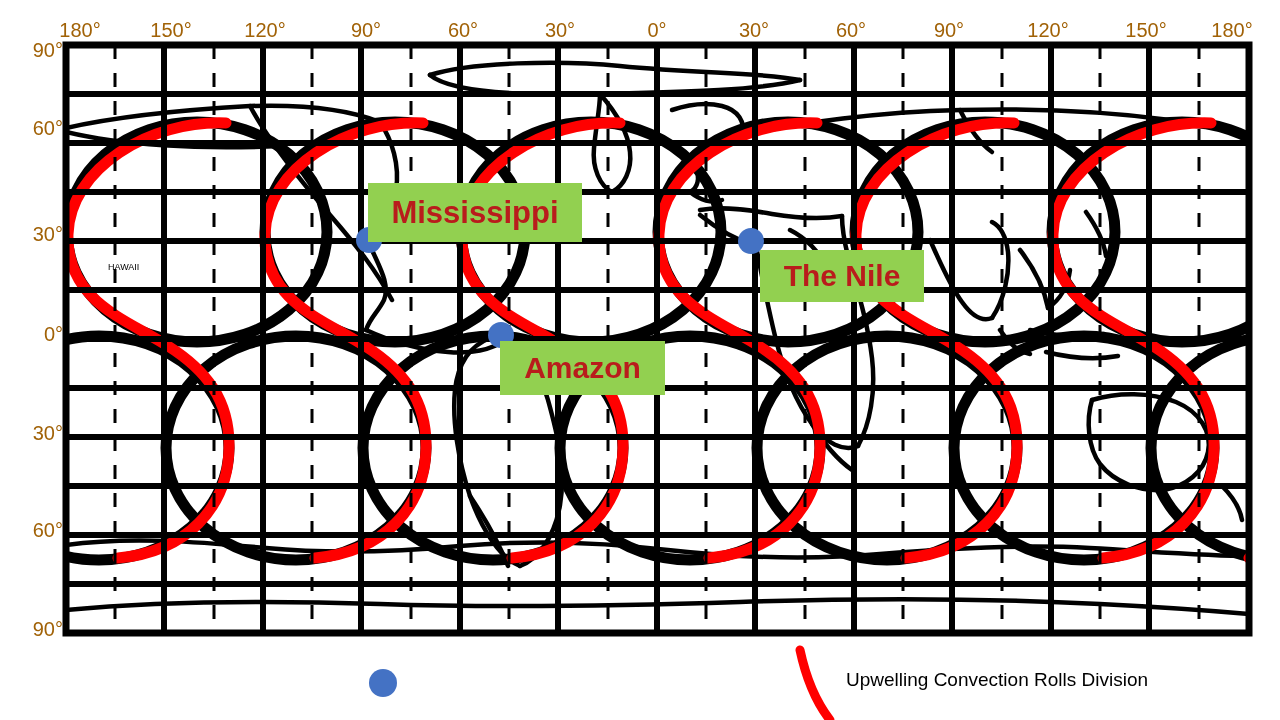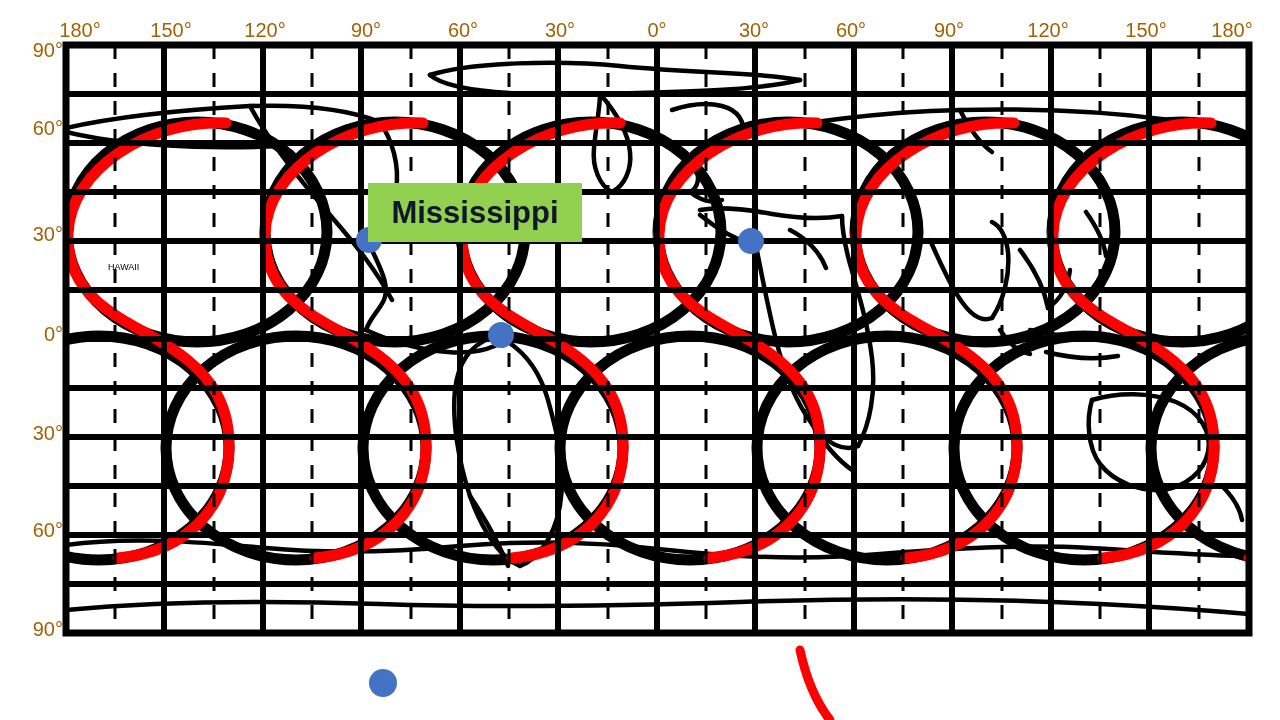--- a/index.html
+++ b/index.html
@@ -42,21 +42,21 @@
   .axis-label.left { transform: translateY(-50%); text-align: right; }
 
   
   .callout {
     position: absolute;
     display: flex;
     align-items: center;
     justify-content: center;
     font-family: "Liberation Sans", sans-serif;
     font-weight: bold;
-    color: #0f172a;
+    color: #b91c1c;
     white-space: nowrap;
     line-height: 1;
   }
 
   .marker-dot {
     position: absolute;
     border-radius: 50%;
   }
 
   
@@ -255,19 +255,22 @@
     <div class="axis-label left" style="left:18px; top:334px; width:45px;">0°</div>
     <div class="axis-label left" style="left:18px; top:433px; width:45px;">30°</div>
     <div class="axis-label left" style="left:18px; top:530px; width:45px;">60°</div>
     <div class="axis-label left" style="left:18px; top:629px; width:45px;">90°</div>
   </div>
 
   <div class="marker-dot" style="left:356px; top:227px; width:26px; height:26px; background:#4472C4;"></div>
   <div class="callout" style="left:368px; top:183px; width:214px; height:59px; background:#92D050; font-size:31px;">Mississippi</div>
 
   <div class="marker-dot" style="left:488px; top:322px; width:26px; height:26px; background:#4472C4;"></div>
+  <div class="callout" style="left:500px; top:341px; width:165px; height:54px; background:#92D050; font-size:30px;">Amazon</div>
 
   <div class="marker-dot" style="left:738px; top:228px; width:26px; height:26px; background:#4472C4;"></div>
+  <div class="callout" style="left:760px; top:250px; width:164px; height:52px; background:#92D050; font-size:30px;">The Nile</div>
 
   <div class="marker-dot" style="left:369px; top:669px; width:28px; height:28px; background:#4472C4;"></div>
 
+  <div class="legend-text" style="left:846px; top:670px; font-size:19px;">Upwelling Convection Rolls Division</div>
 
 </div>
 
 </body></html>

